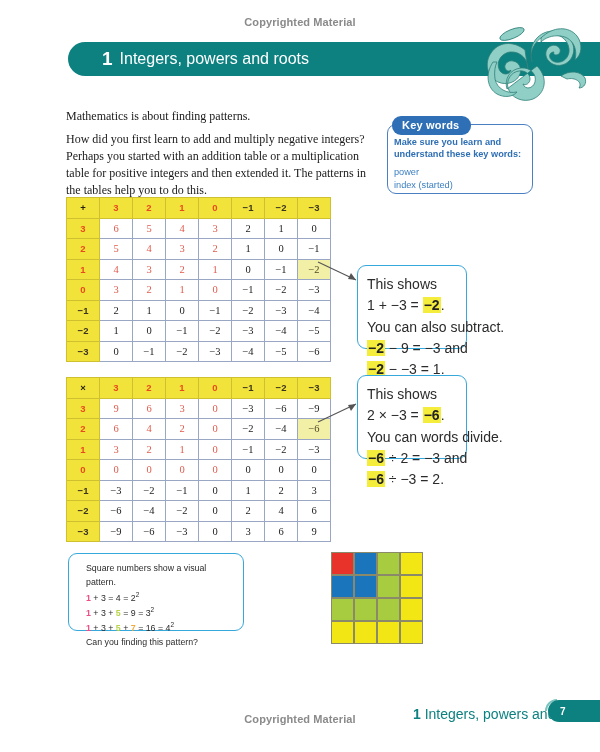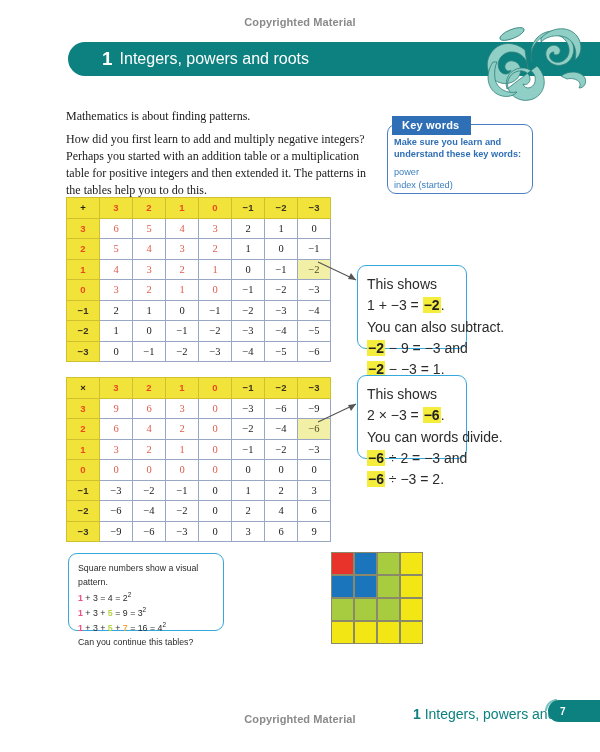--- a/index.html
+++ b/index.html
@@ -89,21 +89,21 @@
   }
   #keywords-tab {
     position: absolute;
     left: 392px; top: 116px;
     background: #2f6fb5;
     color: #ffffff;
     font-family: "Liberation Sans", sans-serif;
     font-weight: bold;
     font-size: 11px;
     padding: 3px 12px 4px 10px;
-    border-radius: 0;
+    border-radius: 9px;
     letter-spacing: 0.2px;
   }
   #keywords-body {
     position: absolute;
     left: 394px; top: 136px;
     width: 138px;
     font-family: "Liberation Sans", sans-serif;
     font-size: 9.2px;
     line-height: 1.35;
   }
@@ -173,26 +173,26 @@
 
   
   .connector { position: absolute; pointer-events: none; }
   #conn-add  { left: 316px; top: 258px; width: 45px; height: 30px; }
   #conn-mult { left: 316px; top: 398px; width: 45px; height: 30px; }
 
   
   #square-box {
     position: absolute;
     left: 68px; top: 553px;
-    width: 156px; height: 78px;
+    width: 176px; height: 78px;
     border: 1.4px solid #36a8dc;
     border-radius: 9px;
     background: #ffffff;
     box-sizing: border-box;
-    padding: 7px 9px;
+    padding: 7px 17px;
     font-family: "Liberation Sans", sans-serif;
     font-size: 8.8px;
     color: #2b2b2b;
     line-height: 1.62;
   }
   #square-box .n1 { color: #ee4d86; font-weight: bold; }
   #square-box .n5 { color: #b7d34a; font-weight: bold; }
   #square-box .n7 { color: #f2a93b; font-weight: bold; }
   #square-box sup { font-size: 6.5px; }
 
@@ -489,21 +489,21 @@
   <div>Square numbers show a visual pattern.</div>
   <div>
     <span class="n1">1</span><span> + 3 = 4 = 2</span><sup>2</sup>
   </div>
   <div>
     <span class="n1">1</span><span> + 3 + </span><span class="n5">5</span><span> = 9 = 3</span><sup>2</sup>
   </div>
   <div>
     <span class="n1">1</span><span> + 3 + </span><span class="n5">5</span><span> + </span><span class="n7">7</span><span> = 16 = 4</span><sup>2</sup>
   </div>
-  <div>Can you continue this tables?</div>
+  <div>Can you finding this pattern?</div>
 </div>
 
 <div id="square-grid">
     <div style="background: rgb(232, 51, 42);"></div>
     <div style="background: rgb(27, 117, 188);"></div>
     <div style="background: rgb(168, 204, 63);"></div>
     <div style="background: rgb(242, 230, 21);"></div>
     <div style="background: rgb(27, 117, 188);"></div>
     <div style="background: rgb(27, 117, 188);"></div>
     <div style="background: rgb(168, 204, 63);"></div>

